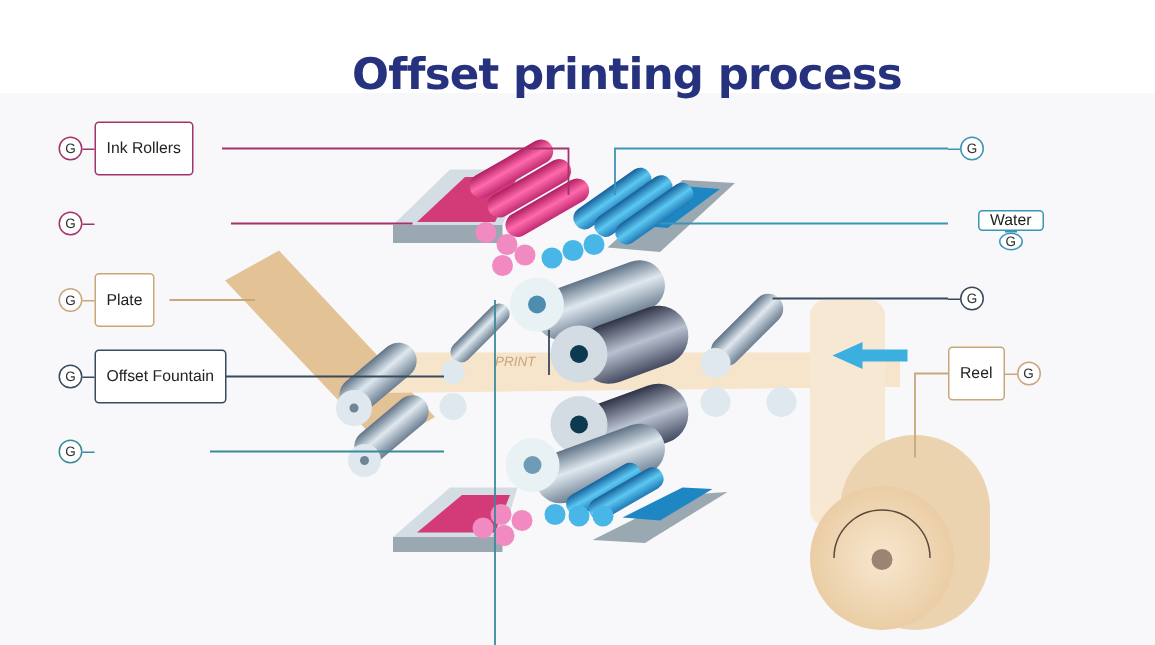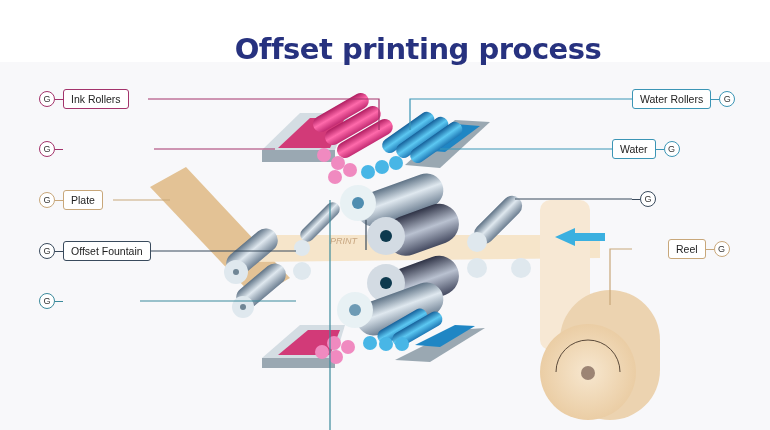--- a/index.html
+++ b/index.html
@@ -3,21 +3,21 @@
 <meta charset="utf-8">
 <style>
   html, body { margin:0; padding:0; }
   body { width:770px; height:430px; background:#ffffff; position:relative; overflow:hidden; font-family:"Liberation Sans", sans-serif; }
   .bg-lower { position:absolute; left:0; top:62px; width:770px; height:368px; background:#f8f8fa; }
   .title { position:absolute; left:0; width:770px; top:32px; text-align:center; font-family:"DejaVu Sans", sans-serif; font-weight:bold; font-size:29px; color:#27327f; letter-spacing:-0.5px;margin-left:33px; }
   .diagram { position:absolute; left:0; top:0; }
   .label { position:absolute; height:18px; display:flex; align-items:center; }
   .g-circle { width:16px; height:16px; border-radius:50%; border:1.6px solid; background:#fff; display:flex; align-items:center; justify-content:center; font-size:9px; color:#333; box-sizing:border-box; }
   .tick { width:8px; height:0; border-top:1.5px solid; }
-  .box { height:20px; border:1.6px solid; border-radius:3px; background:#fff; box-sizing:border-box; font-size:10.5px; color:#222; padding:0 7px; display:flex; align-items:center; white-space:nowrap; }
+  .box { height:36px; border:1.6px solid; border-radius:3px; background:#fff; box-sizing:border-box; font-size:10.5px; color:#222; padding:0 7px; display:flex; align-items:center; white-space:nowrap; }
 </style>
 </head>
 <body>
 
 <div class="bg-lower"></div>
 <div class="title">Offset printing process</div>
 
 <svg class="diagram" width="770" height="430">
   <defs>
     <linearGradient id="steel" x1="0" y1="0" x2="0" y2="1">
@@ -175,30 +175,29 @@
   <div class="g-circle" style="border-color:#394a5c">G</div>
   <div class="tick" style="border-color:#394a5c"></div>
   <div class="box" style="border-color:#394a5c">Offset Fountain</div>
 </div>
 <div class="label" style="left:39px;top:292px;">
   <div class="g-circle" style="border-color:#3b8a9b">G</div>
   <div class="tick" style="border-color:#3b8a9b"></div>
 </div>
 
 <div class="label" style="left:632px;top:90px;">
-  <div class="box" style="border-color:#3b95b5">Water Rollers</div>
   <div class="tick" style="border-color:#3b95b5"></div>
   <div class="g-circle" style="border-color:#3b95b5">G</div>
 </div>
-<div class="label" style="left:612px;top:140px;">
+<div class="label" style="left:652px;top:140px;flex-direction:column;">
   <div class="box" style="border-color:#3b95b5">Water</div>
   <div class="tick" style="border-color:#3b95b5"></div>
   <div class="g-circle" style="border-color:#3b95b5">G</div>
 </div>
 <div class="label" style="left:632px;top:190px;">
   <div class="tick" style="border-color:#394a5c"></div>
   <div class="g-circle" style="border-color:#394a5c">G</div>
 </div>
-<div class="label" style="left:668px;top:240px;">
+<div class="label" style="left:632px;top:240px;">
   <div class="box" style="border-color:#c8a77a">Reel</div>
   <div class="tick" style="border-color:#c8a77a"></div>
   <div class="g-circle" style="border-color:#c8a77a">G</div>
 </div>
 
 </body></html>

